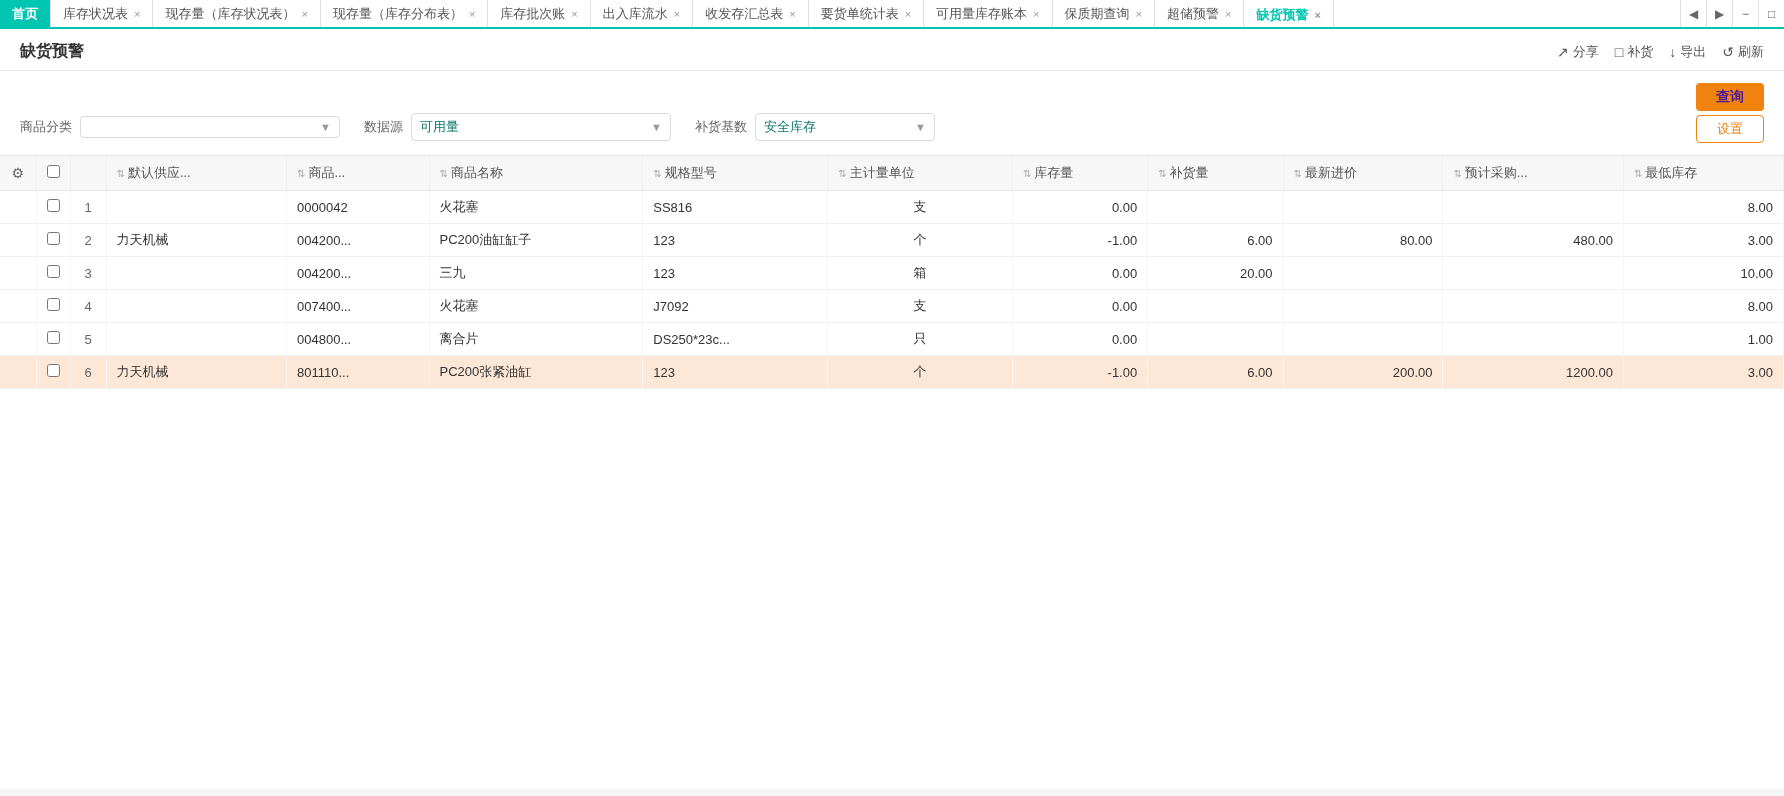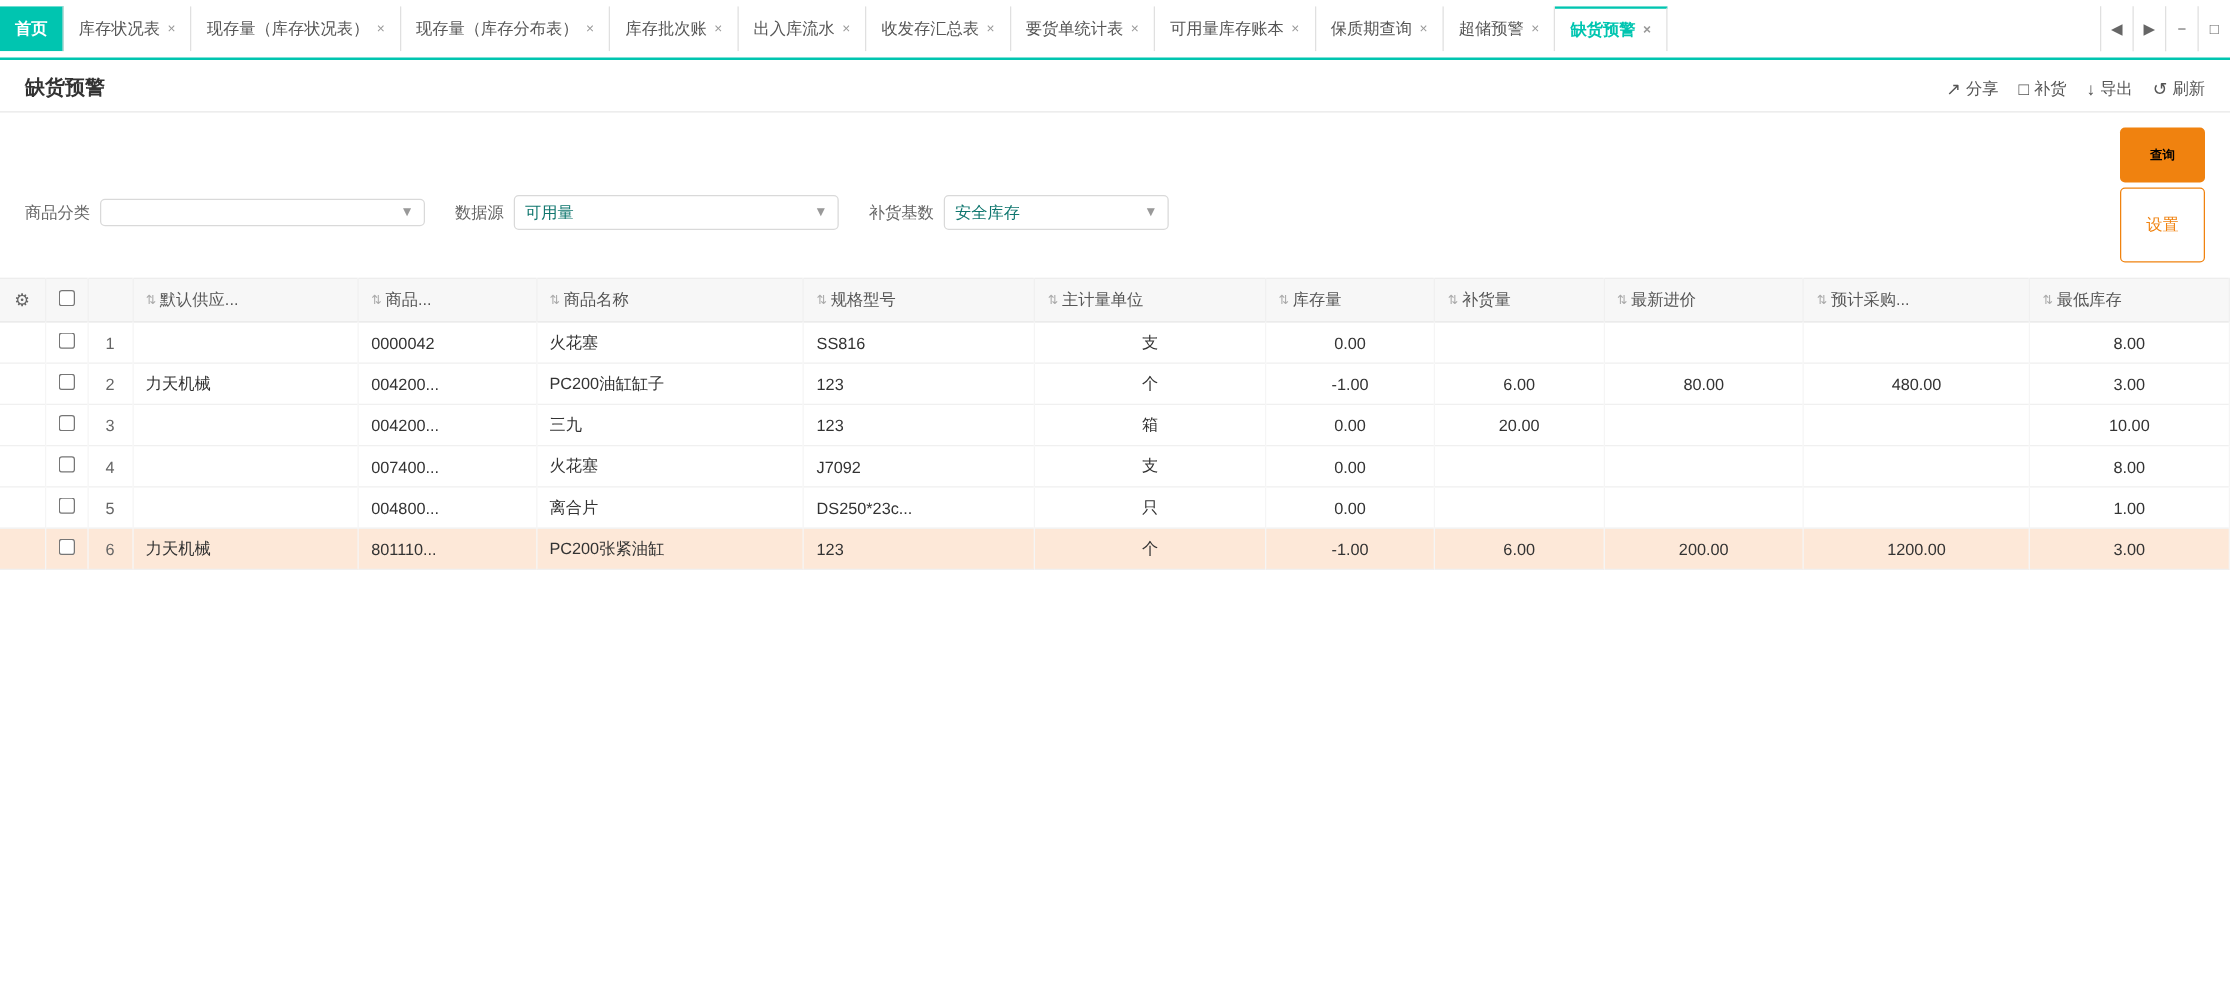--- a/index.html
+++ b/index.html
@@ -4,21 +4,21 @@
   <style>
     * { box-sizing: border-box; margin: 0; padding: 0; }
     body { font-family: 'Microsoft YaHei', Arial, sans-serif; font-size: 13px; background: #f5f5f5; color: #333; overflow-x: hidden; }
 
     
     .top-nav {
       display: flex;
       align-items: center;
       background: #fff;
       border-bottom: 2px solid #00c5b0;
-      height: 48px;
+      height: 29px;
       overflow: hidden;
     }
     .nav-tab {
       display: flex;
       align-items: center;
       padding: 0 12px;
       height: 36px;
       white-space: nowrap;
       cursor: pointer;
       font-size: 13px;
@@ -141,34 +141,34 @@
     }
 
     .filter-actions {
       margin-left: auto;
       display: flex;
       flex-direction: column;
       gap: 4px;
     }
     .btn-query {
       background: #f0820f;
-      color: #000000;
+      color: #4c1d95;
       border: none;
       border-radius: 4px;
-      padding: 15px 20px;
-      cursor: pointer;
-      font-size: 10px;
+      padding: 5px 20px;
+      cursor: pointer;
+      font-size: 14px;
       font-weight: bold;
     }
     .btn-settings {
       background: #fff;
       color: #f0820f;
       border: 1px solid #f0820f;
       border-radius: 4px;
-      padding: 20px 20px;
+      padding: 4px 20px;
       cursor: pointer;
       font-size: 13px;
     }
 
     
     .table-container {
       padding: 0 0 0 0;
       overflow-x: auto;
     }
     table {
@@ -202,21 +202,21 @@
     }
     tbody tr.row-highlighted {
       background: #fde8d8;
     }
     tbody td {
       padding: 7px 10px;
       color: #333;
       border-right: 1px solid #f5f5f5;
       white-space: nowrap;
     }
-    .td-num { text-align: center; }
+    .td-num { text-align: right; }
     .td-center { text-align: center; }
     .row-index { color: #666; text-align: center; }
 
     .gear-th {
       text-align: center;
       width: 36px;
     }
     .gear-icon-th { font-size: 14px; color: #666; }
 
     .cb-th { text-align: center; width: 30px; }

